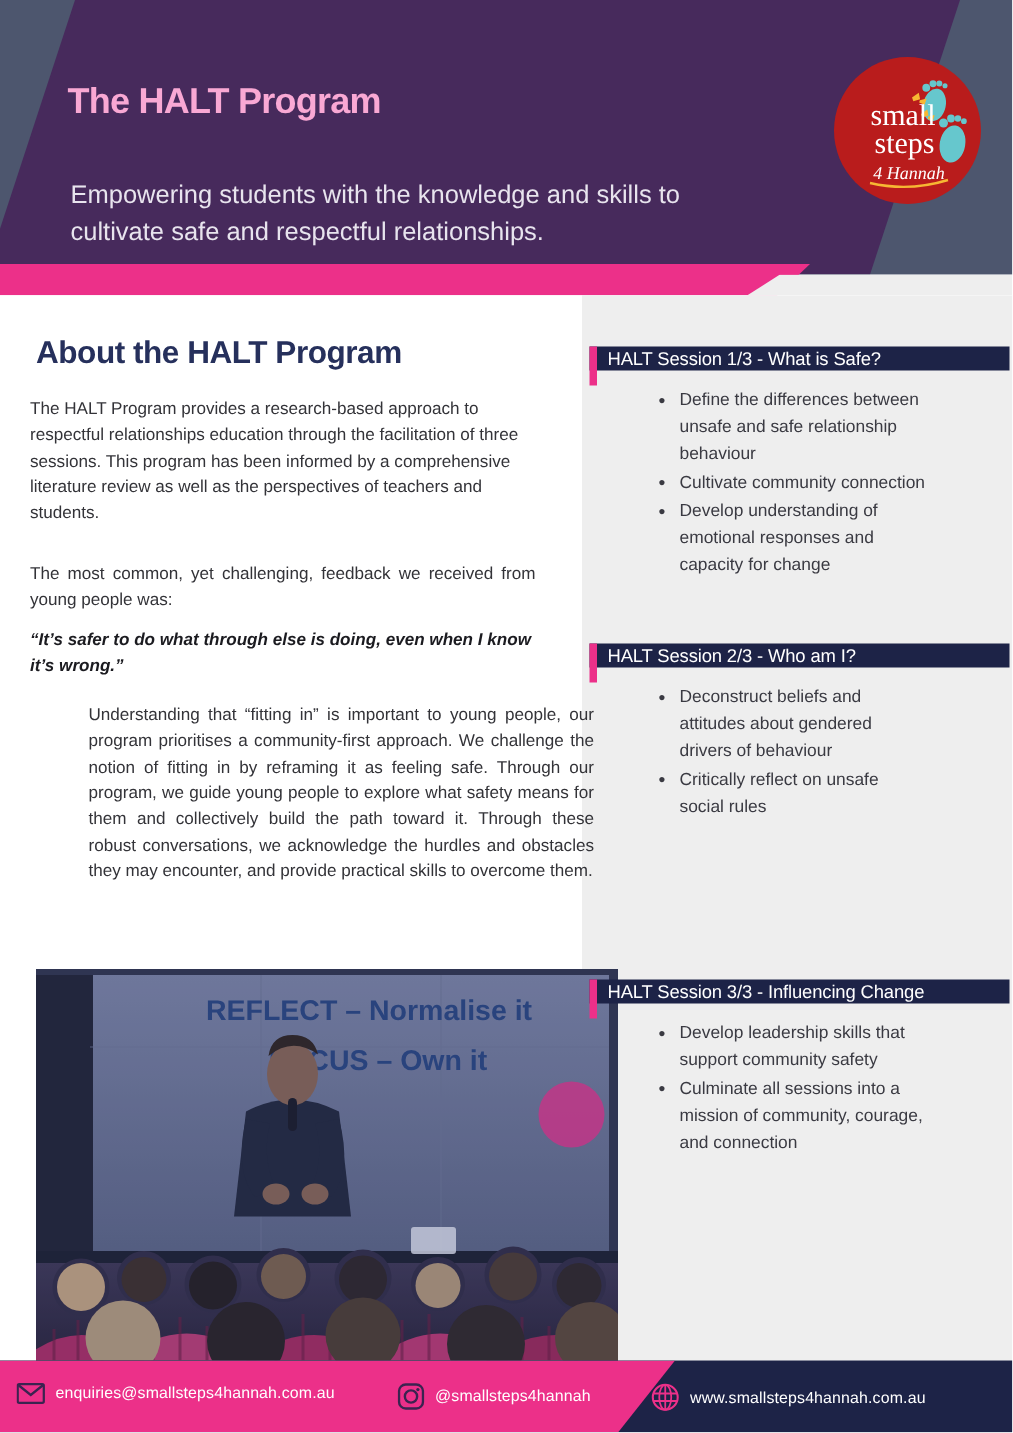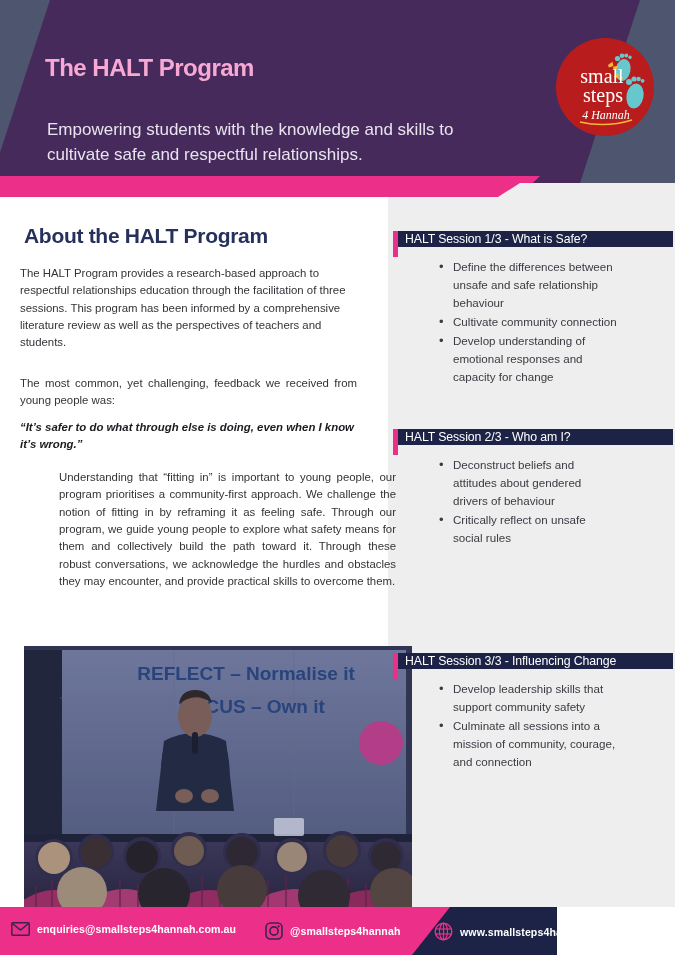--- a/index.html
+++ b/index.html
@@ -182,25 +182,24 @@
     color: #3a3a42;
   }
   #card1 { top: 231px; }
   #card2 { top: 429px; }
   #card3 { top: 653px; }
 
   
   .footer {
     position: absolute;
     left: 0; top: 907px;
-    width: 557px;
+    width: 675px;
     height: 48px;
     background: #1d2347;
     overflow: hidden;
-    font-weight: bold;
   }
   .footer-pink {
     position: absolute;
     left: 0; top: 0;
     width: 675px; height: 48px;
     background: #ec3089;
     clip-path: polygon(0 0, 450px 0, 412px 48px, 0 48px);
   }
   .footer-item {
     position: absolute;

